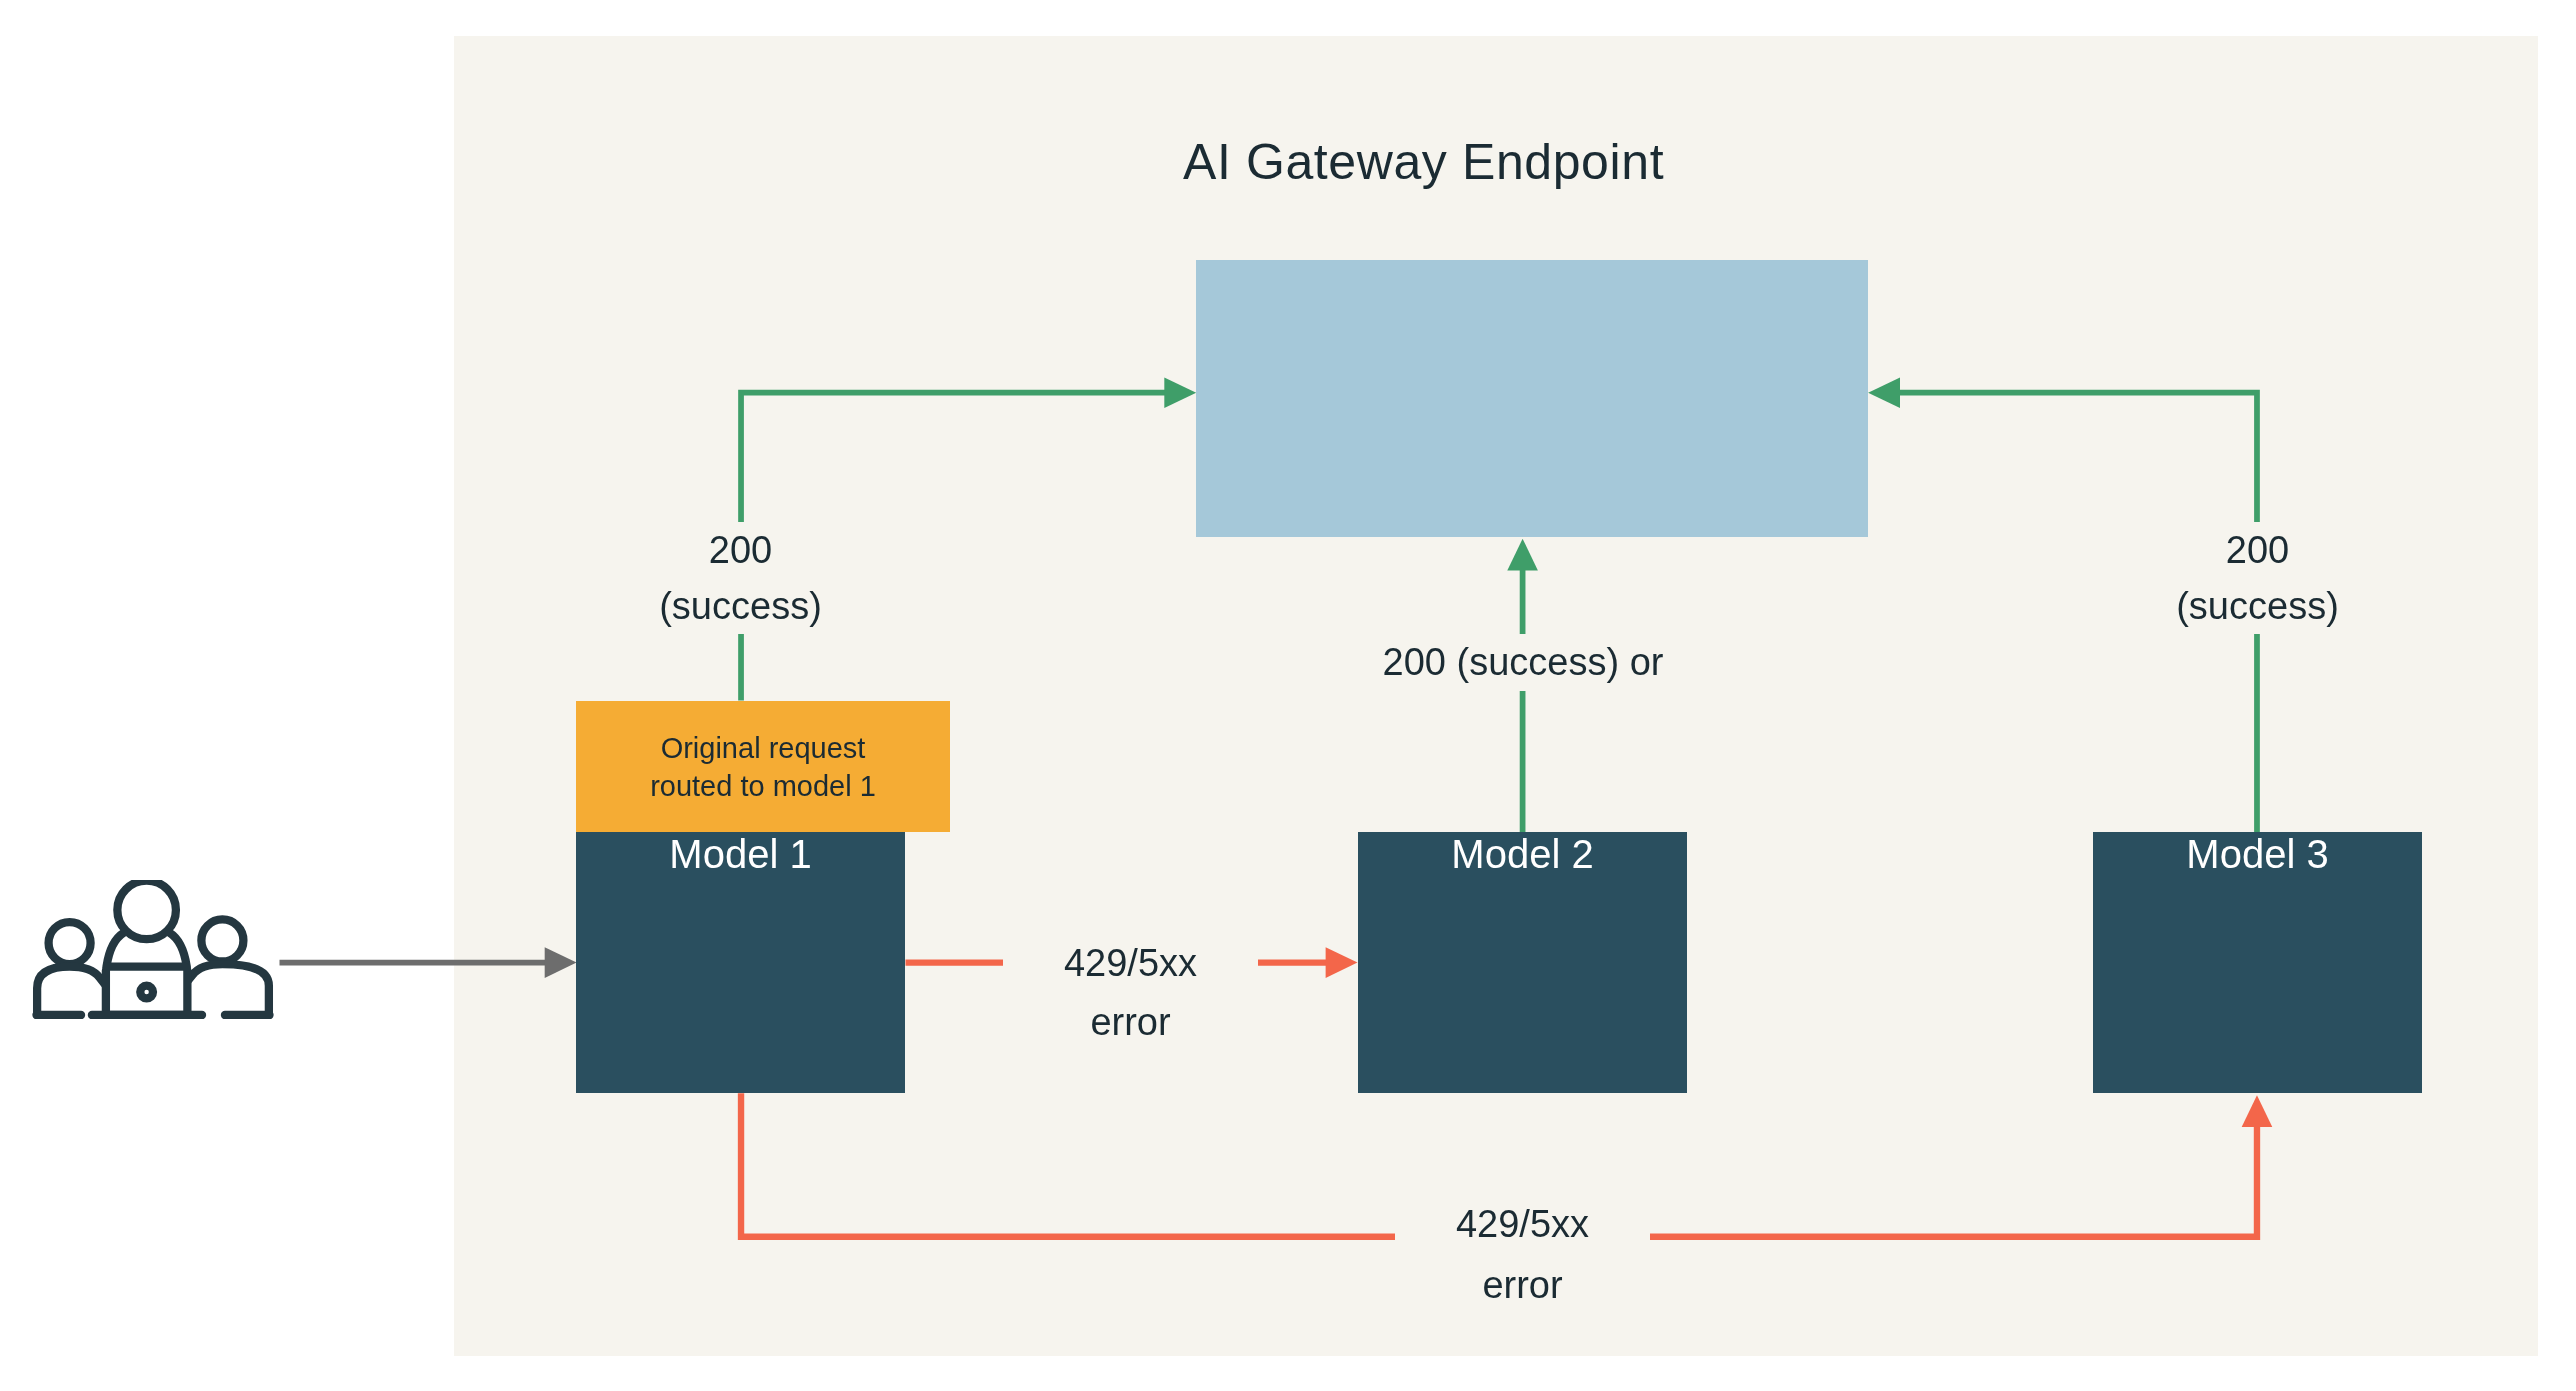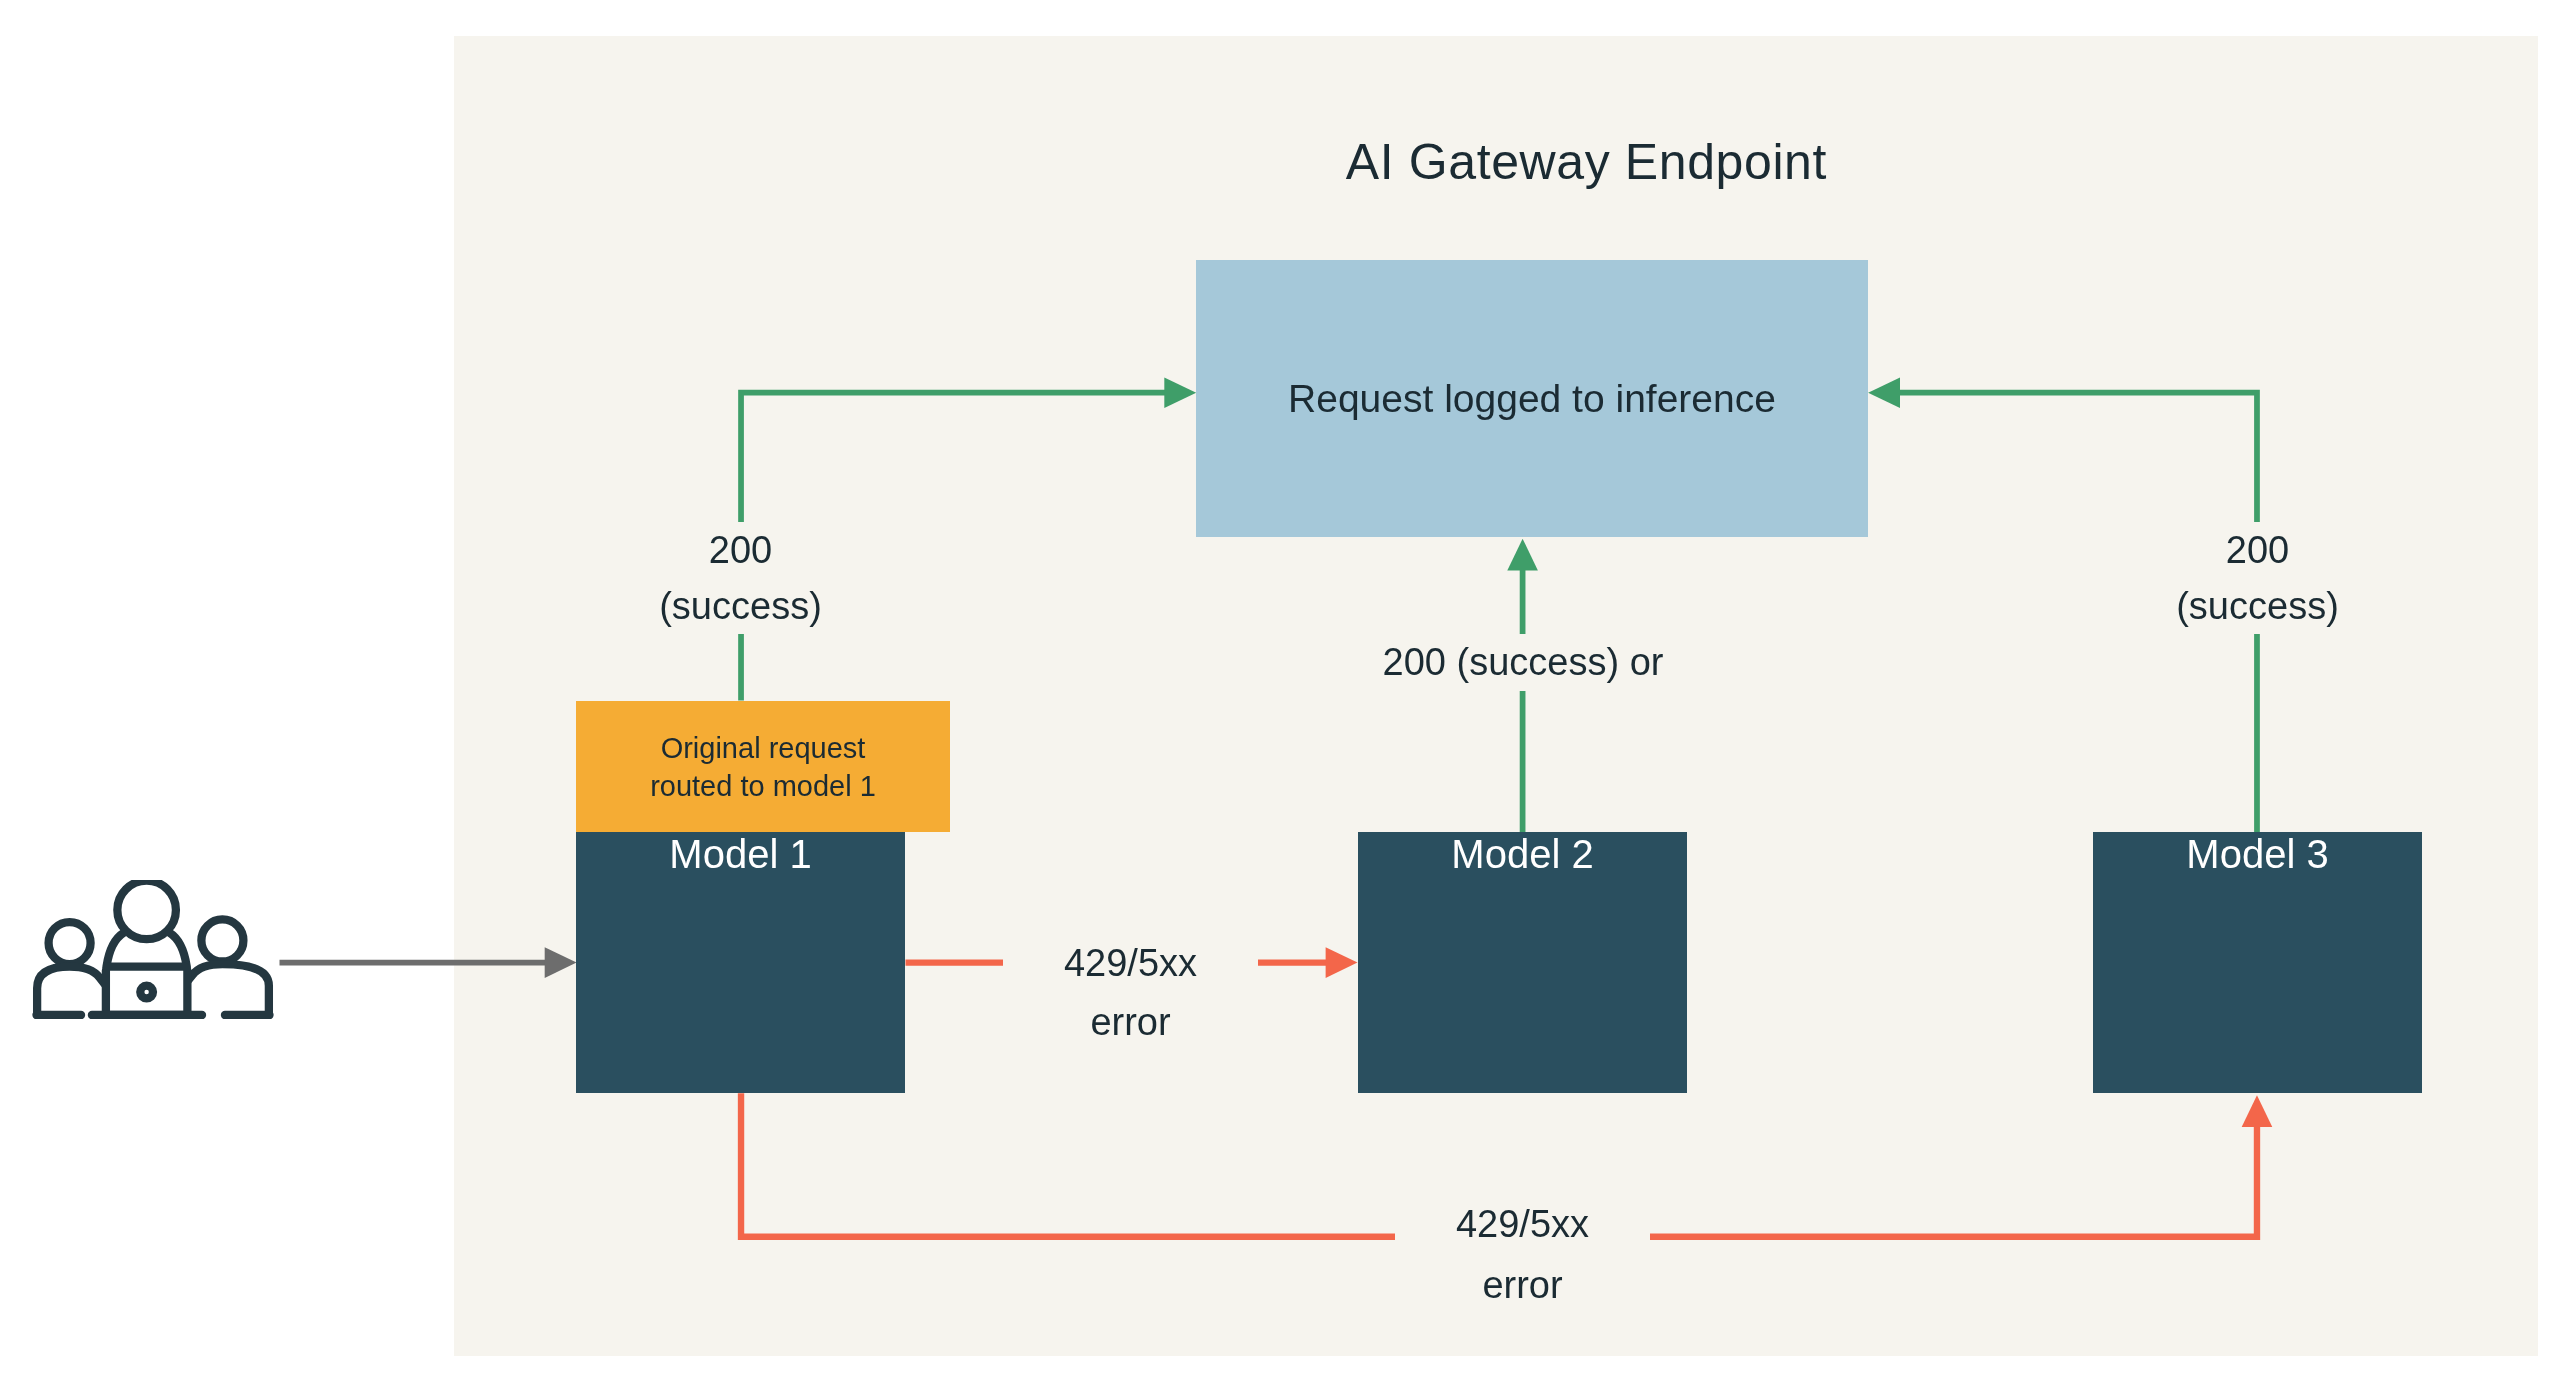--- a/index.html
+++ b/index.html
@@ -6,21 +6,21 @@
     --page-bg:#ffffff; --panel-bg:#f6f4ee; --ink:#1b2b33;
     --box-teal:#2a4f5f; --box-blue:#a5c8d9; --tag-orange:#f5ac34;
     --arrow-green:#3f9e69; --arrow-red:#f3664a; --arrow-grey:#6d6d6d;
     --icon-stroke:#243740; --model-text:#ffffff;
   }
   *{margin:0;padding:0;box-sizing:border-box}
   html,body{width:2576px;height:1391px;background:var(--page-bg);overflow:hidden;
     font-family:"Liberation Sans", sans-serif;color:var(--ink)}
   .abs{position:absolute}
   #panel{left:454px;top:36px;width:2084px;height:1320px;background:var(--panel-bg)}
-  #title{left:1183px;top:133px;width:644px;text-align:right;font-size:50px;
+  #title{left:1183px;top:133px;width:644px;text-align:left;font-size:50px;
     letter-spacing:0.6px;color:var(--ink)}
   #log-box{left:1196px;top:260px;width:672px;height:277px;background:var(--box-blue);
     display:flex;flex-direction:column;align-items:center;justify-content:center;
     font-size:39px;line-height:50px;text-align:center;color:var(--ink)}
   .model-box{width:329px;height:261px;top:832px;background:var(--box-teal);
     display:flex;align-items:flex-start;justify-content:center;
     color:var(--model-text);font-size:40px}
   #model-1{left:576px}
   #model-2{left:1358px}
   #model-3{left:2093px}
@@ -82,21 +82,20 @@
   <path class="ic" d="M263,136 Q257,96 236,83"></path>
   <circle class="ic" cx="319" cy="95" r="33"></circle>
   <path class="ic" d="M392,212 V166 Q392,132 319,132 Q285,132 272,149 L261,163"></path>
   <path class="ic" d="M323,212 H393"></path>
   <rect class="ic lid" x="136" y="136" width="128" height="76" rx="6"></rect>
   <circle class="ic" cx="200" cy="176" r="10"></circle>
   <path class="ic" d="M114,212 H287"></path>
 </svg>
 
 <div id="log-box" class="abs">
-  <span>Request logged to inference</span>
 </div>
 
 <div id="request-tag" class="abs">
   <span>Original request</span>
   <span>routed to model 1</span>
 </div>
 
 <div id="model-1" class="abs model-box">
   <span>Model 1</span>
 </div>

